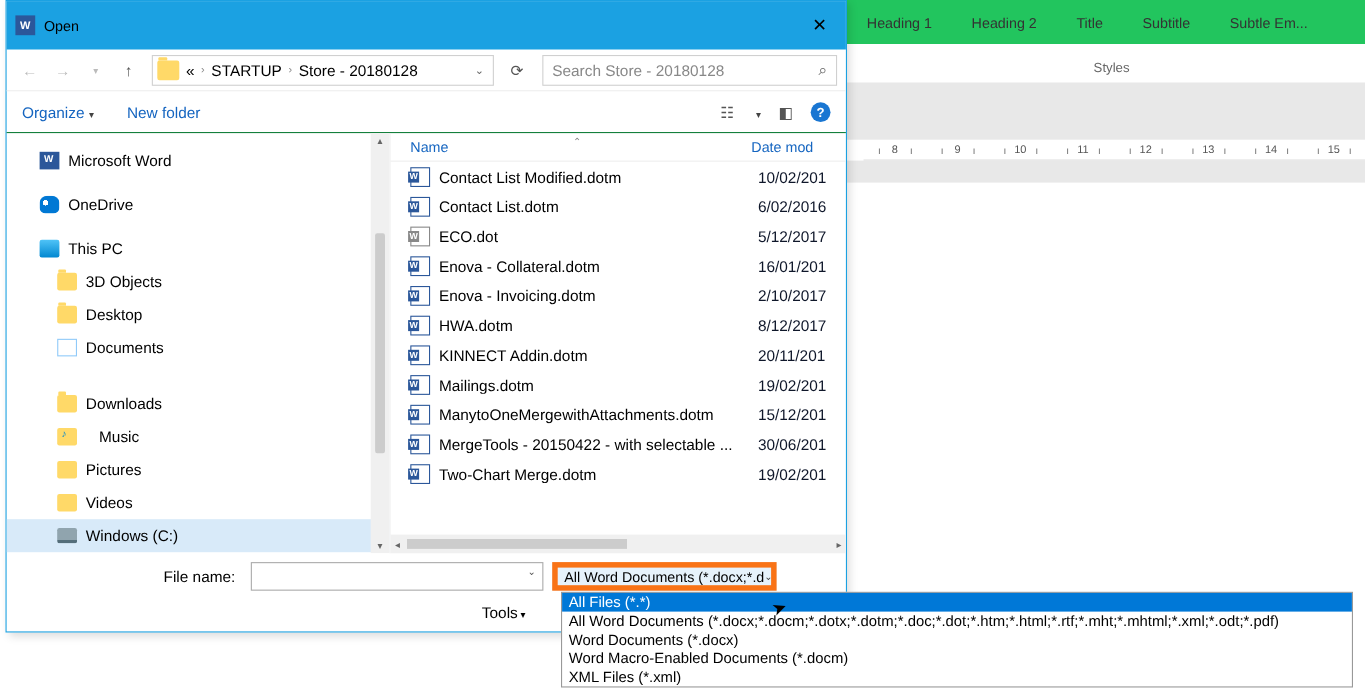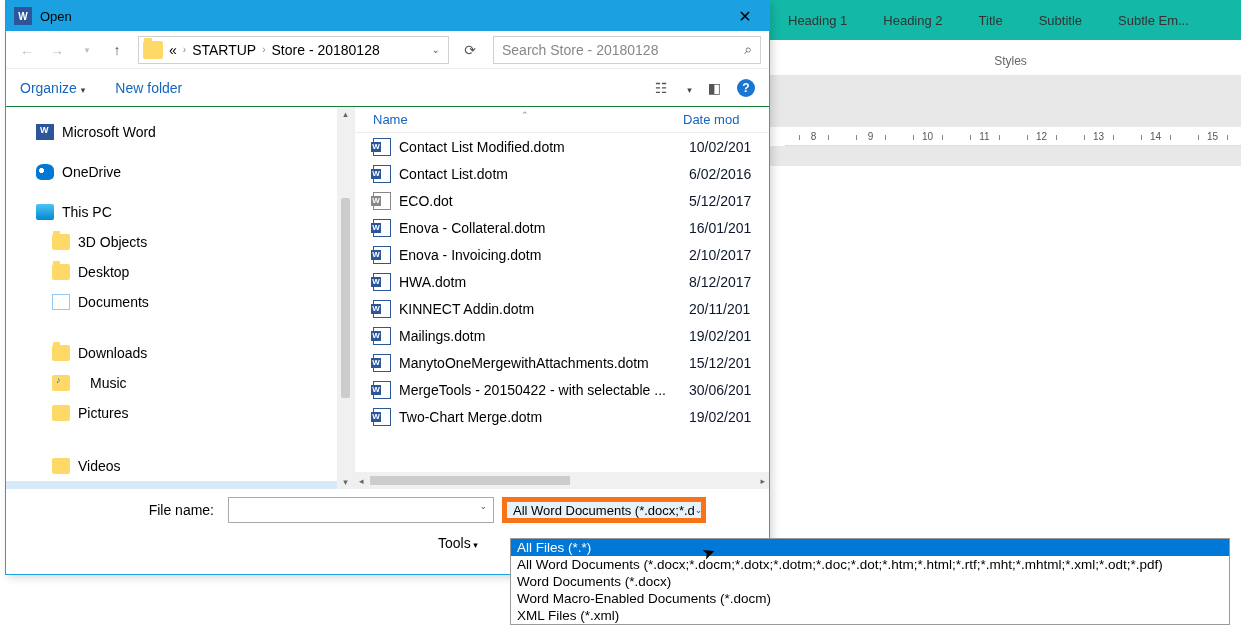--- a/index.html
+++ b/index.html
@@ -1,33 +1,33 @@
 <!DOCTYPE html>
 <html><head>
 <meta charset="utf-8">
 <style>
 * { box-sizing: border-box; margin: 0; padding: 0; font-family: "Segoe UI", Tahoma, sans-serif; }
 body { width: 1241px; height: 628px; background: #fff; position: relative; overflow: hidden; }
 
 
-.word-ribbon { position: absolute; top: 0; left: 770px; right: 0; height: 40px; background: #14b8a6; display: flex; align-items: center; font-size: 13px; color: #333; }
+.word-ribbon { position: absolute; top: 0; left: 770px; right: 0; height: 40px; background: #22c55e; display: flex; align-items: center; font-size: 13px; color: #333; }
 .word-ribbon span { padding: 0 18px; }
 .ad-large { position: absolute; left: 1000px; top: -5px; font-size: 28px; font-family: Cambria, serif; color: #d0d0d0; font-weight: 300; }
 .styles-bar { position: absolute; top: 52px; left: 780px; right: 0; height: 22px; background: #fff; font-size: 12px; color: #666; text-align: center; padding: 2px 0; }
 .gray-band { position: absolute; top: 75px; left: 770px; right: 0; height: 52px; background: #e8e8e8; }
 .ruler { position: absolute; top: 128px; left: 785px; right: 0; height: 18px; background: #fff; font-size: 10px; color: #555; display: flex; align-items: center; gap: 0; border-bottom: 1px solid #ddd; }
 .ruler span { width: 64px; text-align: center; position: relative; }
 .ruler span::before, .ruler span::after { content: ''; position: absolute; top: 4px; width: 1px; height: 5px; background: #888; }
 .ruler span::before { left: 25%; }
 .ruler span::after { left: 75%; }
 .gray-band2 { position: absolute; top: 146px; left: 770px; right: 0; height: 20px; background: #e8e8e8; }
 
 
 .dialog { position: absolute; top: 0; left: 5px; width: 765px; height: 575px; background: #fff; border: 1px solid #1ba1e2; box-shadow: 3px 3px 8px rgba(0,0,0,0.15); }
-.titlebar { height: 30px; background: #1ba1e2; display: flex; align-items: center; padding: 0 4px 0 8px; }
+.titlebar { height: 44px; background: #1ba1e2; display: flex; align-items: center; padding: 0 4px 0 8px; }
 .titlebar .word-icon { width: 18px; height: 18px; background: #2b579a; position: relative; display: flex; align-items: center; justify-content: center; color: #fff; font-size: 10px; font-weight: bold; }
 .titlebar .word-icon::before { content: 'W'; }
 .titlebar .title { margin-left: 8px; font-size: 13px; color: #000; }
 .titlebar .spacer { flex: 1; }
 .titlebar .close { width: 40px; text-align: center; font-size: 16px; }
 
 .navbar { height: 38px; display: flex; align-items: center; padding: 6px 8px; gap: 4px; border-bottom: 1px solid #eee; }
 .nav-btn { width: 26px; height: 26px; display: flex; align-items: center; justify-content: center; color: #bbb; font-size: 14px; }
 .nav-btn.up { color: #555; }
 .crumb-box { flex: 1; height: 28px; border: 1px solid #d0d0d0; display: flex; align-items: center; padding: 0 2px; font-size: 14px; margin: 0 4px; }
@@ -200,21 +200,21 @@
           <span>Downloads</span>
         </div>
         <div class="side-item lvl2" style="padding-left: 46px; gap: 20px;">
           <span class="side-ic ic-music"></span>
           <span>Music</span>
         </div>
         <div class="side-item lvl2" style="padding-left: 46px;">
           <span class="side-ic ic-pics"></span>
           <span>Pictures</span>
         </div>
-        <div class="side-item lvl2" style="padding-left: 46px; margin-top: 23px;">
+        <div class="side-item lvl2" style="padding-left: 46px;">
           <span class="side-ic ic-vid"></span>
           <span>Videos</span>
         </div>
         <div class="side-item lvl2 selected" style="padding-left: 46px;">
           <span class="side-ic ic-drive"></span>
           <span>Windows (C:)</span>
         </div>
         <div class="sidebar-scroll">
           <span class="arrow">▴</span>
           <span class="thumb"></span>

